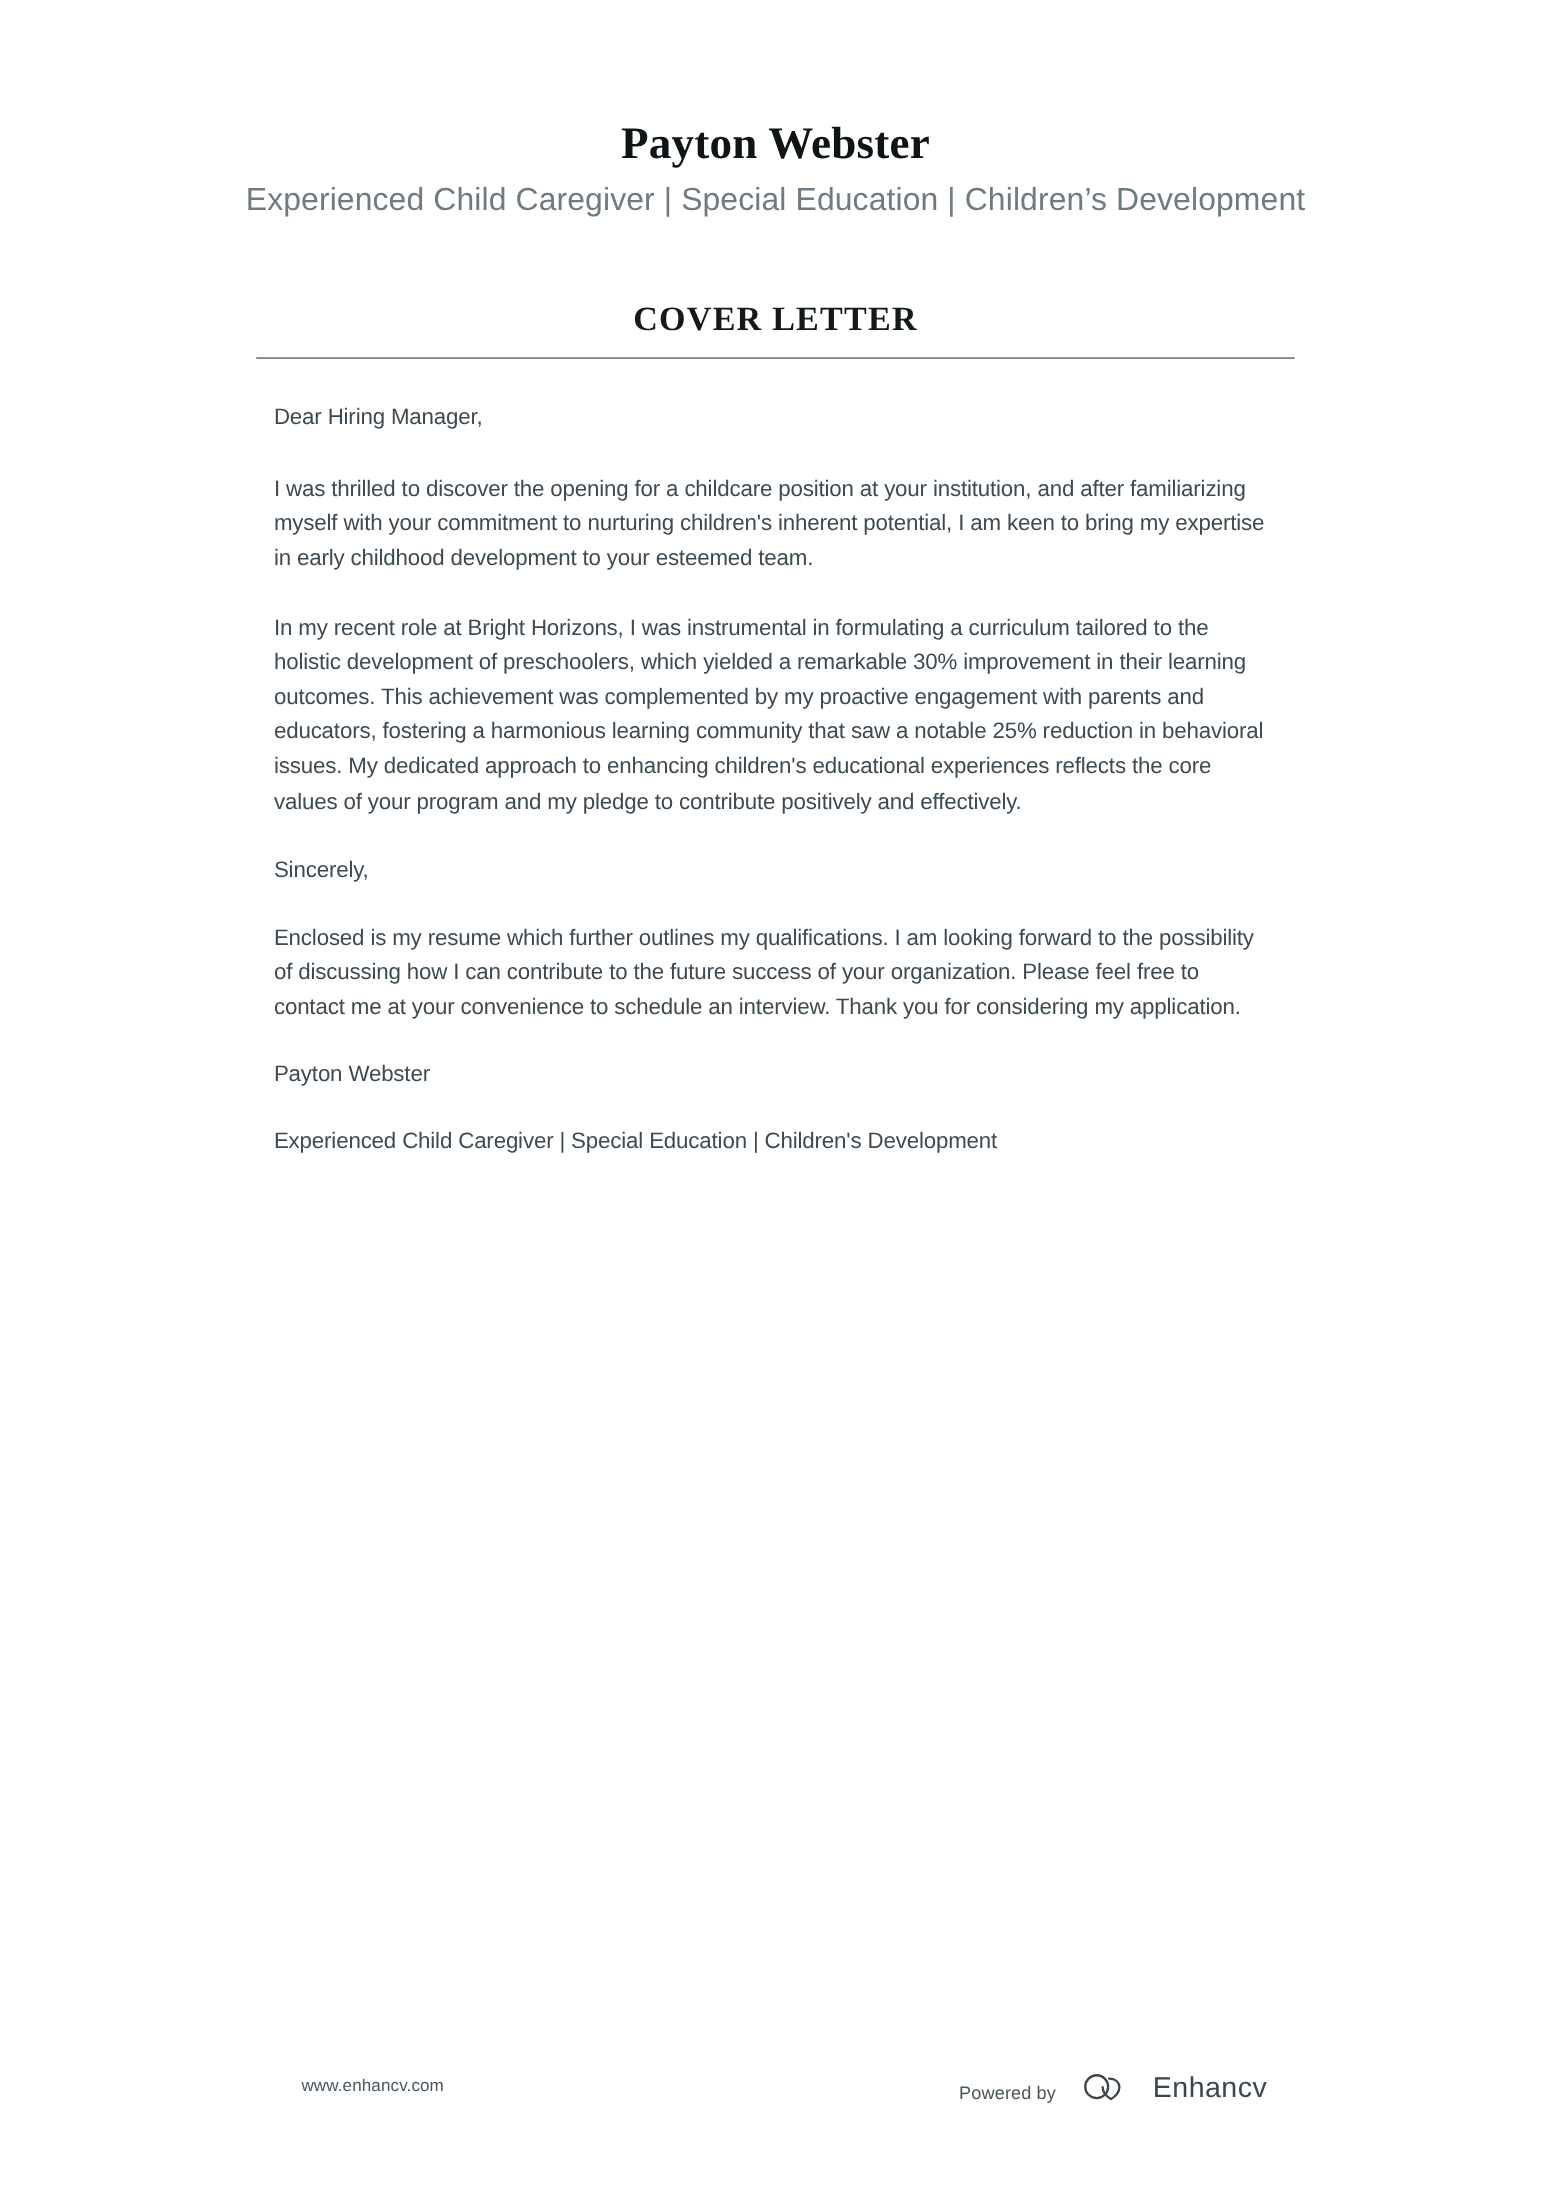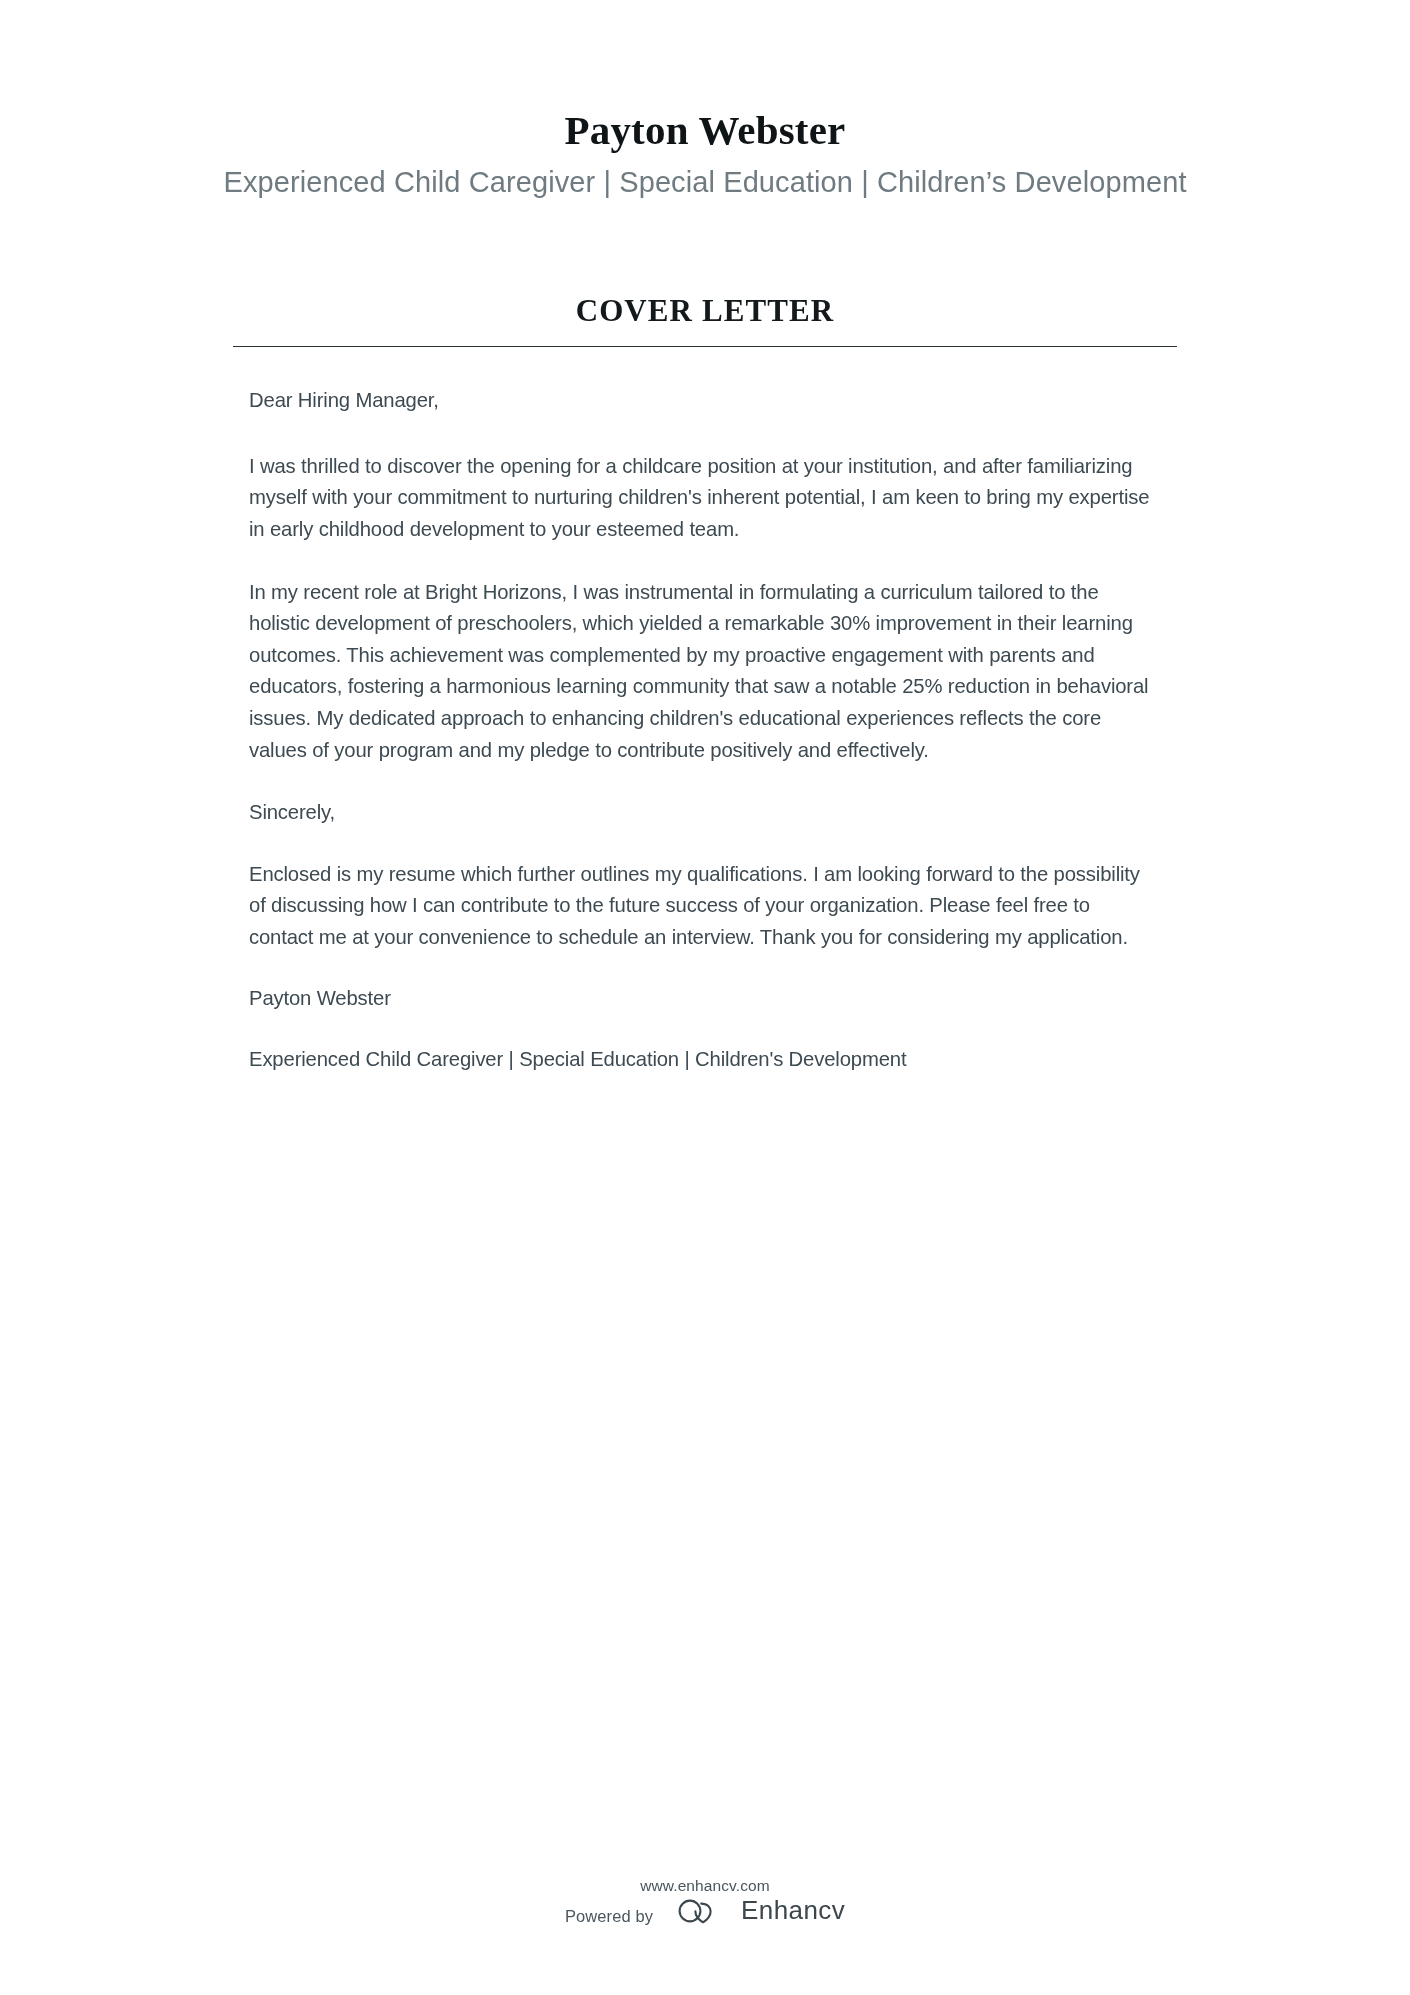--- a/index.html
+++ b/index.html
@@ -51,21 +51,21 @@
   }
   .contact-sep {
     display: inline-block;
     margin: 0 9px;
     color: #3c4a52;
     transform: translateY(-1px);
   }
 
   
   .section-wrap {
-    margin-top: 94px;
+    margin-top: 73px;
     padding: 0 98px;
   }
   .section-title {
     font-family: "Liberation Serif", serif;
     font-weight: bold;
     font-size: 31px;
     letter-spacing: 1.1px;
     color: #14191c;
     text-align: center;
     margin: 0;
@@ -98,30 +98,29 @@
   .para.greeting {
     margin-bottom: 34px;
   }
   .para.sign-off {
     margin-bottom: 30px;
   }
 
   
   .footer {
     position: absolute;
-    left: 0;
+    left: 16px;
     right: 0;
     bottom: 78px;
     height: 40px;
     padding: 0 123px;
     box-sizing: border-box;
     display: flex;
     align-items: center;
     justify-content: space-between;
-    flex-direction: column;
   }
   .footer-url {
     font-family: "Liberation Sans", sans-serif;
     font-size: 15.5px;
     color: #4a565d;
     letter-spacing: 0.1px;
   }
   .footer-right {
     display: flex;
     align-items: flex-end;

